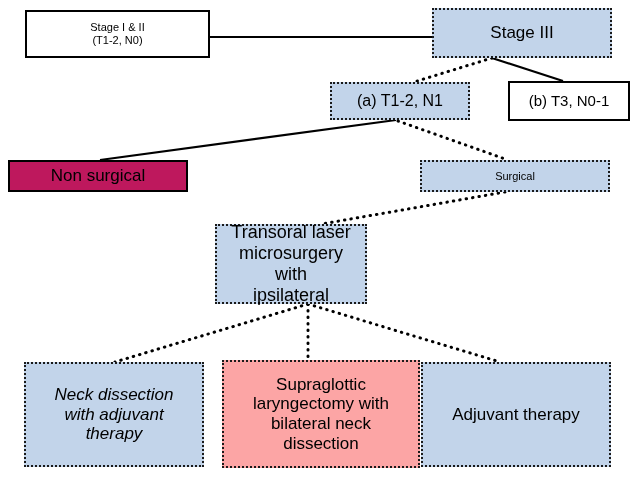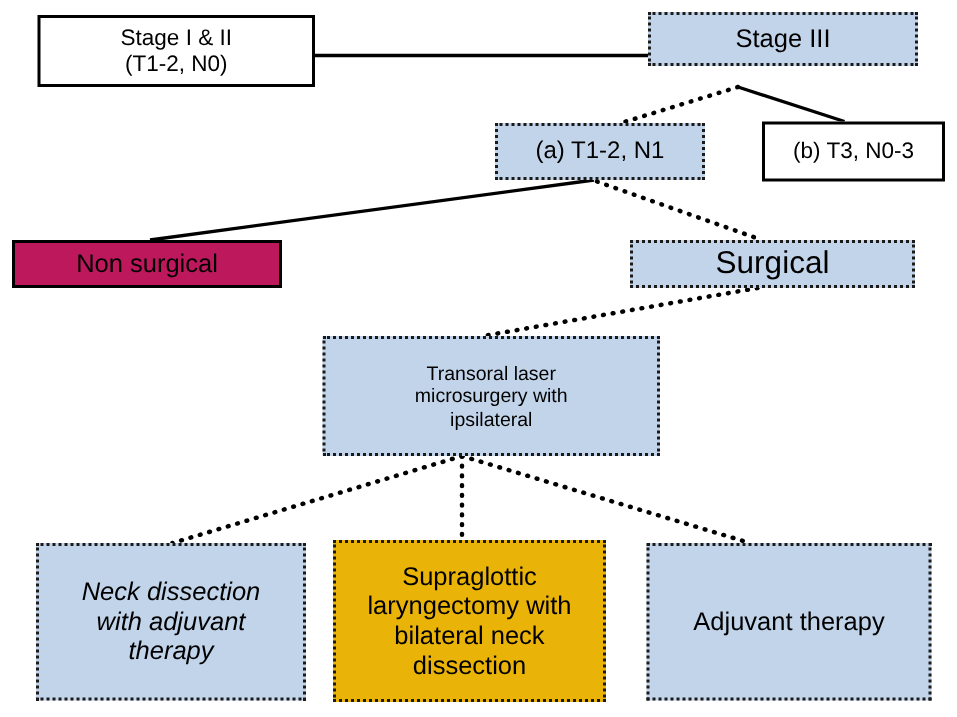--- a/index.html
+++ b/index.html
@@ -61,52 +61,52 @@
       <polyline points="492,58 414,82" fill="none" stroke="#000000" stroke-width="3" stroke-linecap="round" stroke-dasharray="0.5 6"></polyline>
       <polyline points="492,58 563,81" fill="none" stroke="#000000" stroke-width="2.2" stroke-linecap="butt"></polyline>
       <polyline points="396,120 100,160" fill="none" stroke="#000000" stroke-width="2.2" stroke-linecap="butt"></polyline>
       <polyline points="398,121 508,160" fill="none" stroke="#000000" stroke-width="3" stroke-linecap="round" stroke-dasharray="0.5 6"></polyline>
       <polyline points="505,192 322,224" fill="none" stroke="#000000" stroke-width="3" stroke-linecap="round" stroke-dasharray="0.5 6"></polyline>
       <polyline points="308,304 115,362" fill="none" stroke="#000000" stroke-width="3" stroke-linecap="round" stroke-dasharray="0.5 6"></polyline>
       <polyline points="308,304 308,360" fill="none" stroke="#000000" stroke-width="3" stroke-linecap="round" stroke-dasharray="0.5 6"></polyline>
       <polyline points="308,304 500,362" fill="none" stroke="#000000" stroke-width="3" stroke-linecap="round" stroke-dasharray="0.5 6"></polyline>
     </svg>
   <div id="nodes-layer">
-      <div class="node solid" style="left: 25px; top: 10px; width: 185px; height: 48px; font-size: 15px; background: rgb(255, 255, 255);">
+      <div class="node solid" style="left: 25px; top: 10px; width: 185px; height: 48px; font-size: 11px; background: rgb(255, 255, 255);">
         <span class="label">Stage I &amp; II
 (T1-2, N0)</span>
       </div>
-      <div class="node dotted" style="left: 432px; top: 8px; width: 180px; height: 36px; font-size: 17px; background: rgb(194, 212, 234);">
+      <div class="node dotted" style="left: 432px; top: 8px; width: 180px; height: 50px; font-size: 17px; background: rgb(194, 212, 234);">
         <span class="label">Stage III</span>
       </div>
       <div class="node dotted" style="left: 330px; top: 82px; width: 140px; height: 38px; font-size: 16px; background: rgb(194, 212, 234);">
         <span class="label">(a) T1-2, N1</span>
       </div>
       <div class="node solid" style="left: 508px; top: 81px; width: 122px; height: 40px; font-size: 15px; background: rgb(255, 255, 255);">
-        <span class="label">(b) T3, N0-3</span>
+        <span class="label">(b) T3, N0-1</span>
       </div>
       <div class="node solid" style="left: 8px; top: 160px; width: 180px; height: 32px; font-size: 17px; background: #be185d;">
         <span class="label">Non surgical</span>
       </div>
-      <div class="node dotted" style="left: 420px; top: 160px; width: 190px; height: 32px; font-size: 21px; background: rgb(194, 212, 234);">
+      <div class="node dotted" style="left: 420px; top: 160px; width: 190px; height: 32px; font-size: 11px; background: rgb(194, 212, 234);">
         <span class="label">Surgical</span>
       </div>
-      <div class="node dotted" style="left: 215px; top: 224px; width: 225px; height: 80px; font-size: 13px; background: rgb(194, 212, 234);">
+      <div class="node dotted" style="left: 215px; top: 224px; width: 152px; height: 80px; font-size: 18px; background: rgb(194, 212, 234);">
         <span class="label">Transoral laser
 microsurgery with
 ipsilateral</span>
       </div>
       <div class="node dotted" style="left: 24px; top: 362px; width: 180px; height: 105px; font-size: 17px; background: rgb(194, 212, 234); font-style: italic;">
         <span class="label">Neck dissection
 with adjuvant
 therapy</span>
       </div>
-      <div class="node dotted" style="left: 222px; top: 360px; width: 182px; height: 108px; font-size: 17px; background: #eab308;">
+      <div class="node dotted" style="left: 222px; top: 360px; width: 198px; height: 108px; font-size: 17px; background: #fca5a5;">
         <span class="label">Supraglottic
 laryngectomy with
 bilateral neck
 dissection</span>
       </div>
-      <div class="node dotted" style="left: 431px; top: 362px; width: 190px; height: 105px; font-size: 17px; background: rgb(194, 212, 234);">
+      <div class="node dotted" style="left: 421px; top: 362px; width: 190px; height: 105px; font-size: 17px; background: rgb(194, 212, 234);">
         <span class="label">Adjuvant therapy</span>
       </div>
     </div>
 </div>
 
 </body></html>

